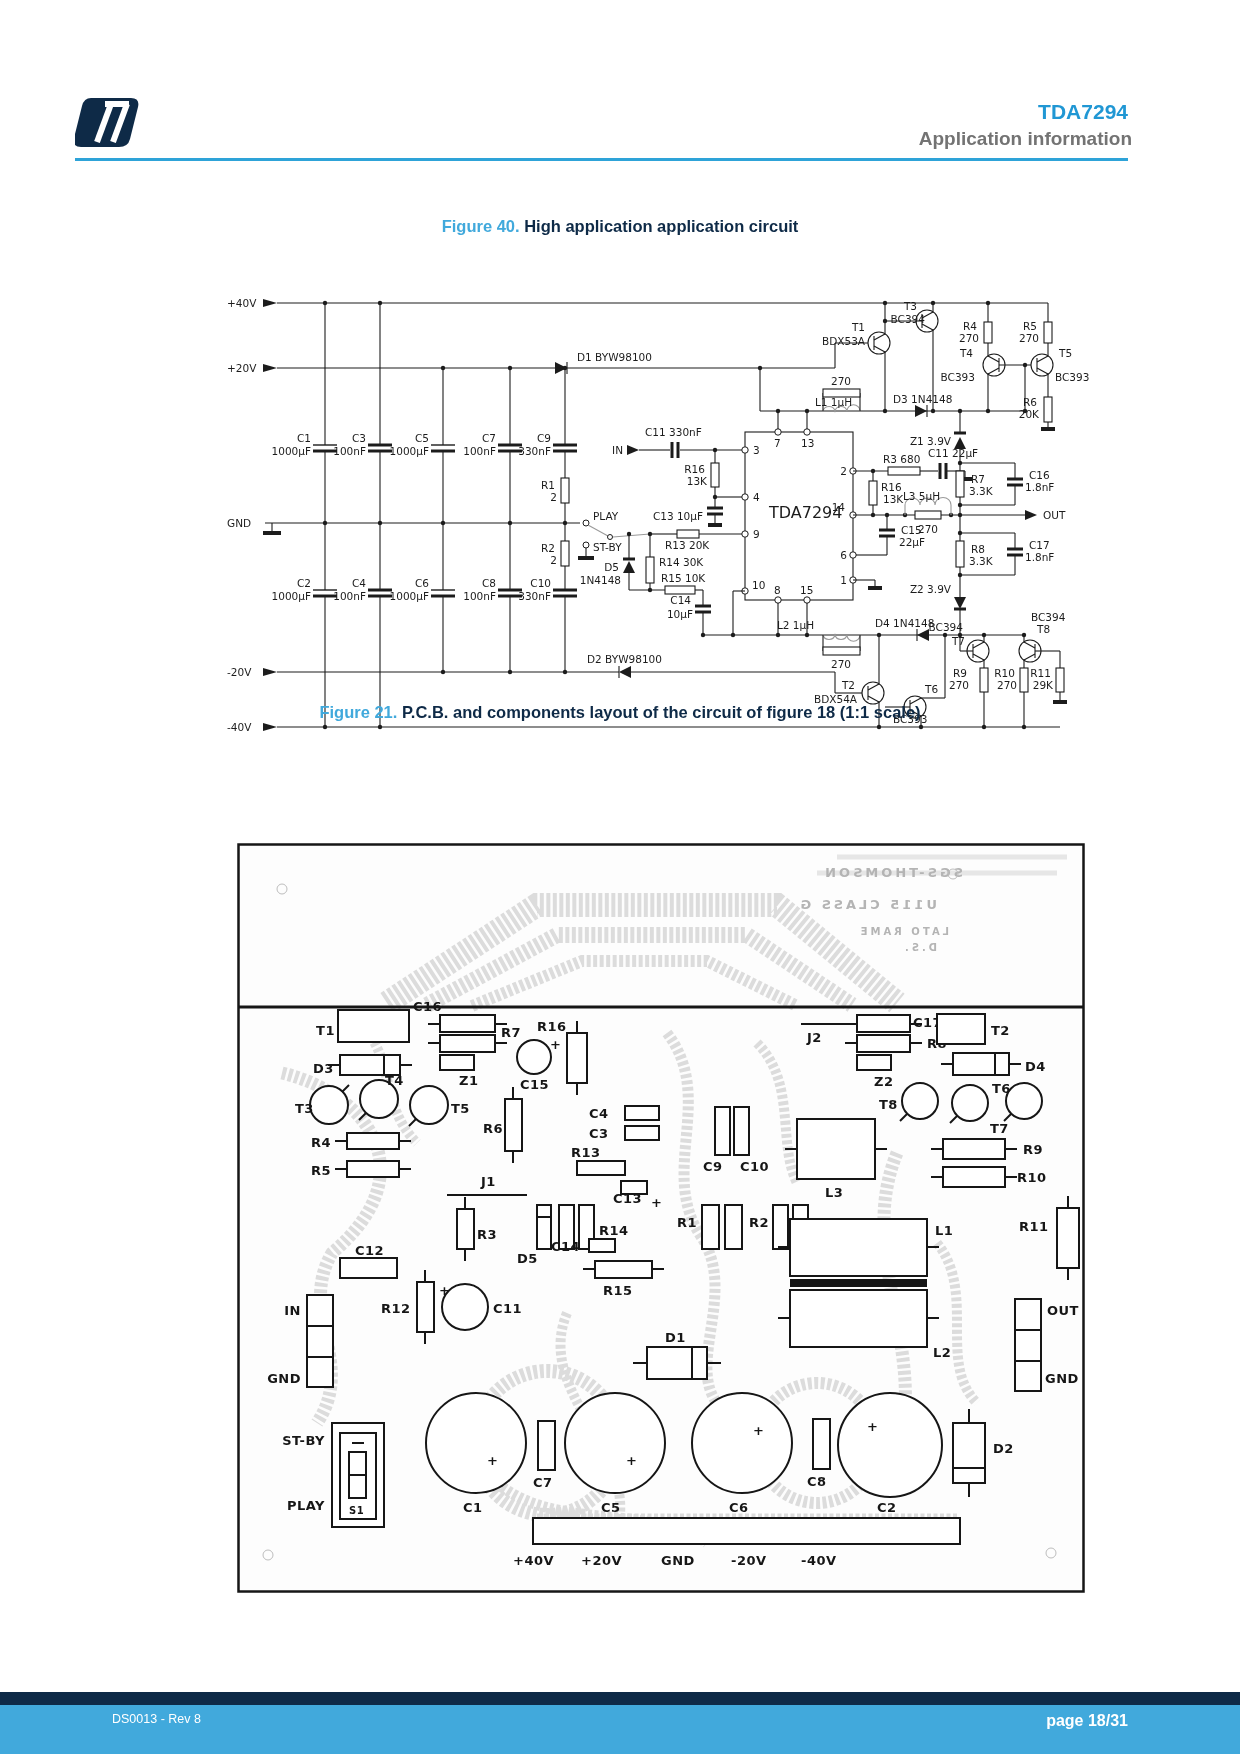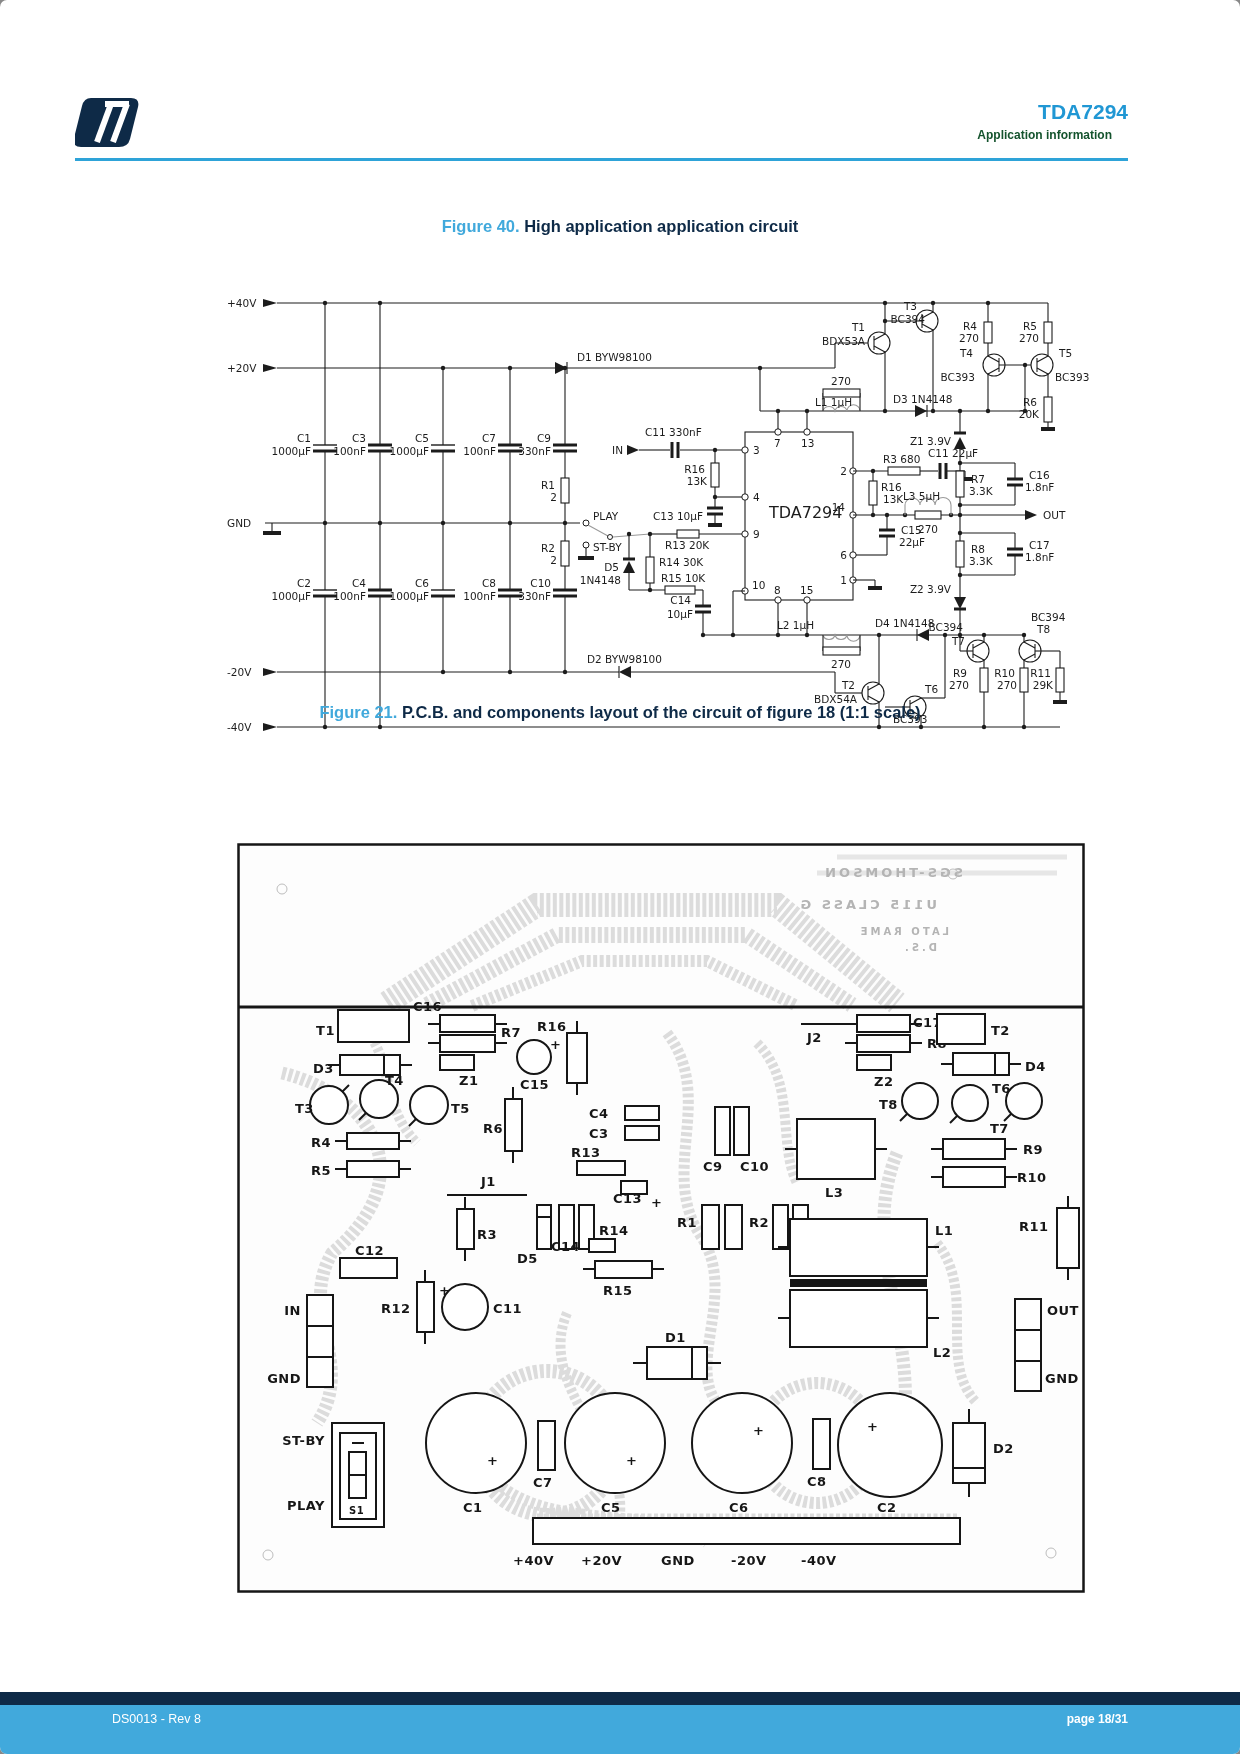--- a/index.html
+++ b/index.html
@@ -1,20 +1,20 @@
 <!DOCTYPE html>
 <html><head>
 <meta charset="utf-8">
 <style>
   html,body{margin:0;padding:0;background:#888;}
   .page{position:relative;width:1240px;height:1754px;background:#ffffff;overflow:hidden;
-        font-family:"Liberation Sans","DejaVu Sans",sans-serif;border-radius:7px;}
+        font-family:"Liberation Sans","DejaVu Sans",sans-serif;}
   
   .hdr-product{position:absolute;top:100px;right:112px;font-size:21px;font-weight:bold;color:#2097d4;text-align:right;}
-  .hdr-sub{position:absolute;top:128px;right:128px;font-size:12px;font-weight:bold;color:#14532d;text-align:right;}
+  .hdr-sub{position:absolute;top:128px;right:108px;font-size:19px;font-weight:bold;color:#737373;text-align:right;}
   .hdr-rule{position:absolute;left:75px;top:158px;width:1053px;height:3px;background:#2ea3d8;}
   .logo{position:absolute;left:75px;top:94px;}
   
   .caption{position:absolute;left:0;width:1240px;text-align:center;font-size:16.5px;font-weight:bold;color:#0e2a47;}
   .caption .figlab{color:#41a9dc;}
   .cap20{top:217px;}
   .cap21{top:703px;}
   
   .schem{position:absolute;left:225px;top:293px;}
   .schem text{font-family:"DejaVu Sans",sans-serif;font-size:10.5px;fill:#1c1c1c;stroke:none;}
@@ -38,21 +38,21 @@
   .pcb .part{stroke:#161616;stroke-width:2;fill:#ffffff;}
   .pcb .lead{stroke:#161616;stroke-width:2;fill:none;}
   .pcb .blk{fill:#161616;stroke:none;}
   .pcb .tr{stroke:#dcdcdc;fill:none;stroke-dasharray:4 2.5;}
   .pcb .tr2{stroke:#e6e6e6;fill:none;}
   .pcb .reg{stroke:#bdbdbd;fill:none;}
   
   .foot-navy{position:absolute;left:0;top:1692px;width:1240px;height:13px;background:#0e2a47;}
   .foot-blue{position:absolute;left:0;top:1705px;width:1240px;height:49px;background:#41a9dc;}
   .foot-left{position:absolute;left:112px;top:1712px;font-size:12.5px;font-weight:normal;color:#ffffff;}
-  .foot-right{position:absolute;right:112px;top:1712px;font-size:12px;font-weight:bold;color:#ffffff;}
+  .foot-right{position:absolute;right:112px;top:1712px;font-size:16px;font-weight:bold;color:#ffffff;}
 </style>
 </head>
 <body>
 
 <div class="page">
 
   <svg class="logo" width="68" height="58" viewBox="0 0 68 58">
     <path d="M16,4 h40 q9,0 7,9 l-8,32 q-2,8 -11,8 h-38 q-9,0 -7,-9 l8,-32 q2,-8 9,-8 z" fill="#0e2a47"></path>
     <path d="M36,10 L22,48" stroke="#ffffff" stroke-width="6"></path>
     <path d="M52,10 L38,48 M30,10 h24" stroke="#ffffff" stroke-width="6"></path>

